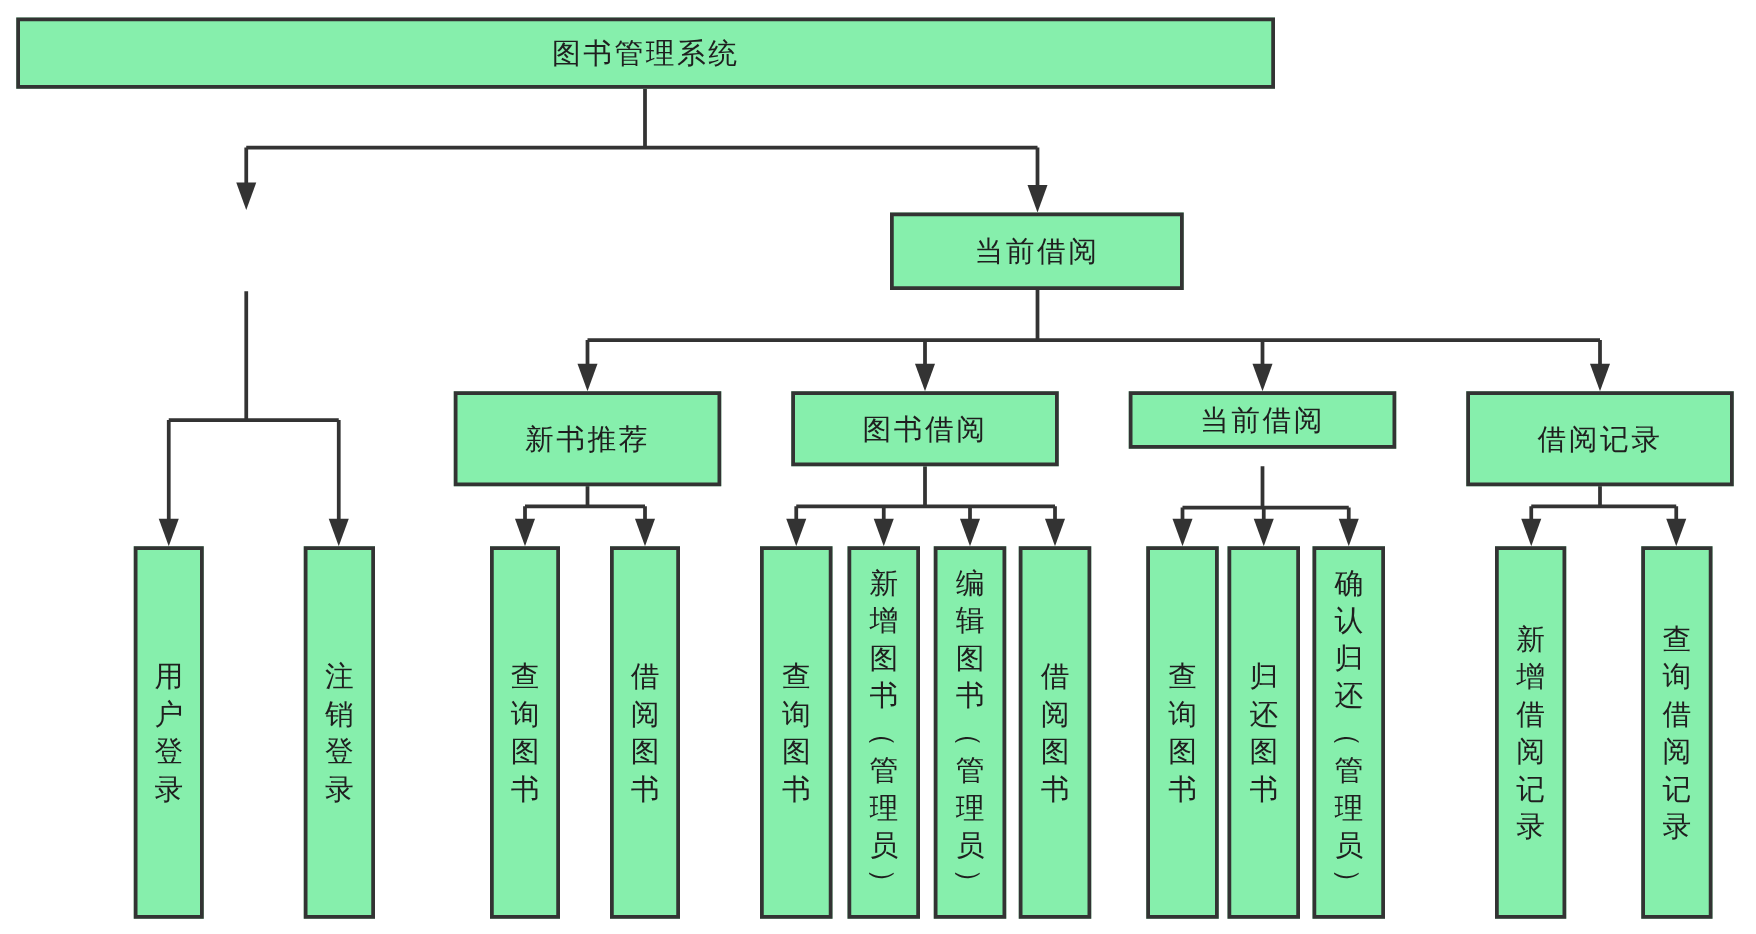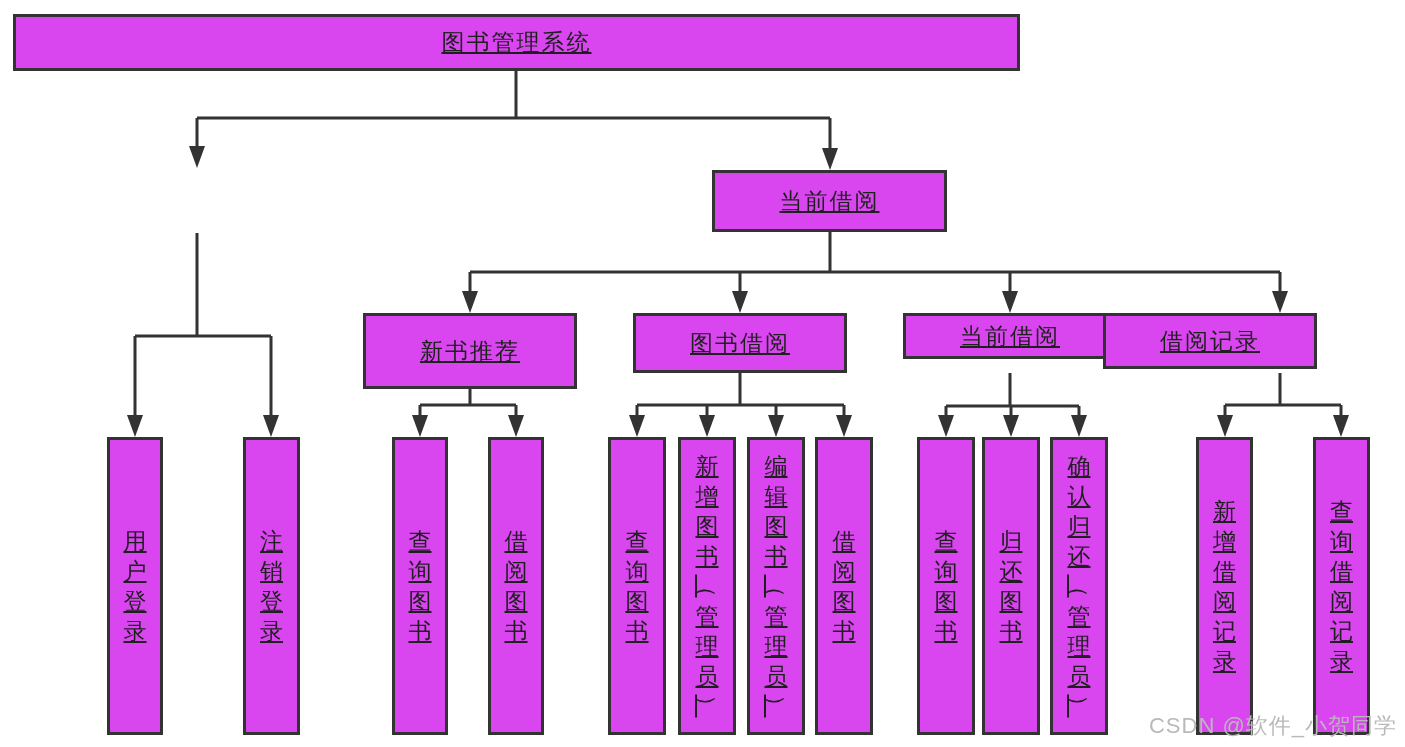--- a/index.html
+++ b/index.html
@@ -5,21 +5,21 @@
   html,body { margin:0; padding:0; background:#ffffff; }
   .canvas {
     position:relative; width:1405px; height:747px; background:#ffffff;
     font-family:"Liberation Sans", sans-serif; color:#1f1f1f; overflow:hidden;
   }
   svg.wires { position:absolute; left:0; top:0; width:1405px; height:747px; }
   .wires path { fill:none; stroke:#333333; stroke-width:3; }
   .wires polygon { fill:#333333; stroke:none; }
   .node {
     position:absolute; box-sizing:border-box; border:3px solid #333333;
-    background:#d946ef; display:flex; align-items:center; justify-content:center;text-decoration:underline;
+    background:#86efac; display:flex; align-items:center; justify-content:center;
   }
   .branch { font-size:23px; letter-spacing:2px; }
   .leaf { flex-direction:column; font-size:23px; justify-content:center; }
   .leaf span { display:block; height:30px; line-height:30px; width:100%; text-align:center; }
   .leaf span.rot { transform:rotate(90deg); }
   .watermark {
     position:absolute; right:8px; bottom:6px; font-size:22px; color:#b9b9b9;
     letter-spacing:1px; white-space:nowrap;
   }
 </style>
@@ -64,21 +64,21 @@
     <polygon points="1341,437 1333,415 1349,415"></polygon>
   </svg>
 
   <div class="node branch" style="left:13px; top:14px; width:1007px; height:57px">图书管理系统</div>
 
   <div class="node branch" style="left:712px; top:170px; width:235px; height:62px">当前借阅</div>
 
   <div class="node branch" style="left:363px; top:313px; width:214px; height:76px">新书推荐</div>
   <div class="node branch" style="left:633px; top:313px; width:214px; height:60px">图书借阅</div>
   <div class="node branch" style="left:903px; top:313px; width:214px; height:46px">当前借阅</div>
-  <div class="node branch" style="left:1103px; top:313px; width:214px; height:56px">借阅记录</div>
+  <div class="node branch" style="left:1173px; top:313px; width:214px; height:76px">借阅记录</div>
 
   <div class="node leaf" style="left:107px; top:437px; width:56px; height:298px">
       <span>用</span>
       <span>户</span>
       <span>登</span>
       <span>录</span>
     </div>
   <div class="node leaf" style="left:243px; top:437px; width:57px; height:298px">
       <span>注</span>
       <span>销</span>
@@ -168,15 +168,14 @@
     </div>
   <div class="node leaf" style="left:1313px; top:437px; width:57px; height:298px">
       <span>查</span>
       <span>询</span>
       <span>借</span>
       <span>阅</span>
       <span>记</span>
       <span>录</span>
     </div>
 
-  <div class="watermark">CSDN @软件_小贺同学</div>
 
 </div>
 
 </body></html>

